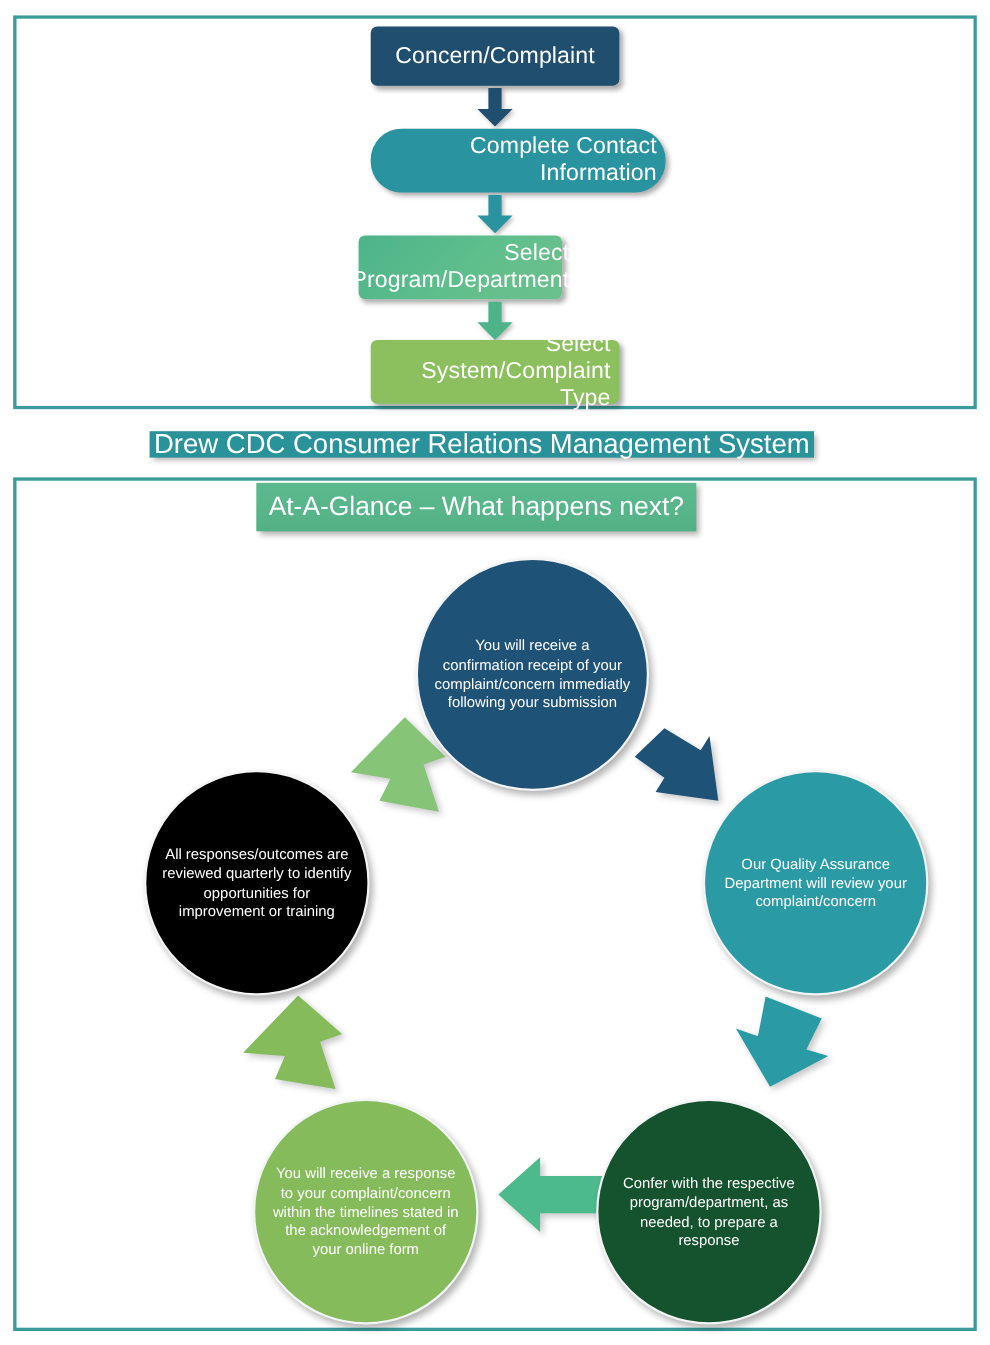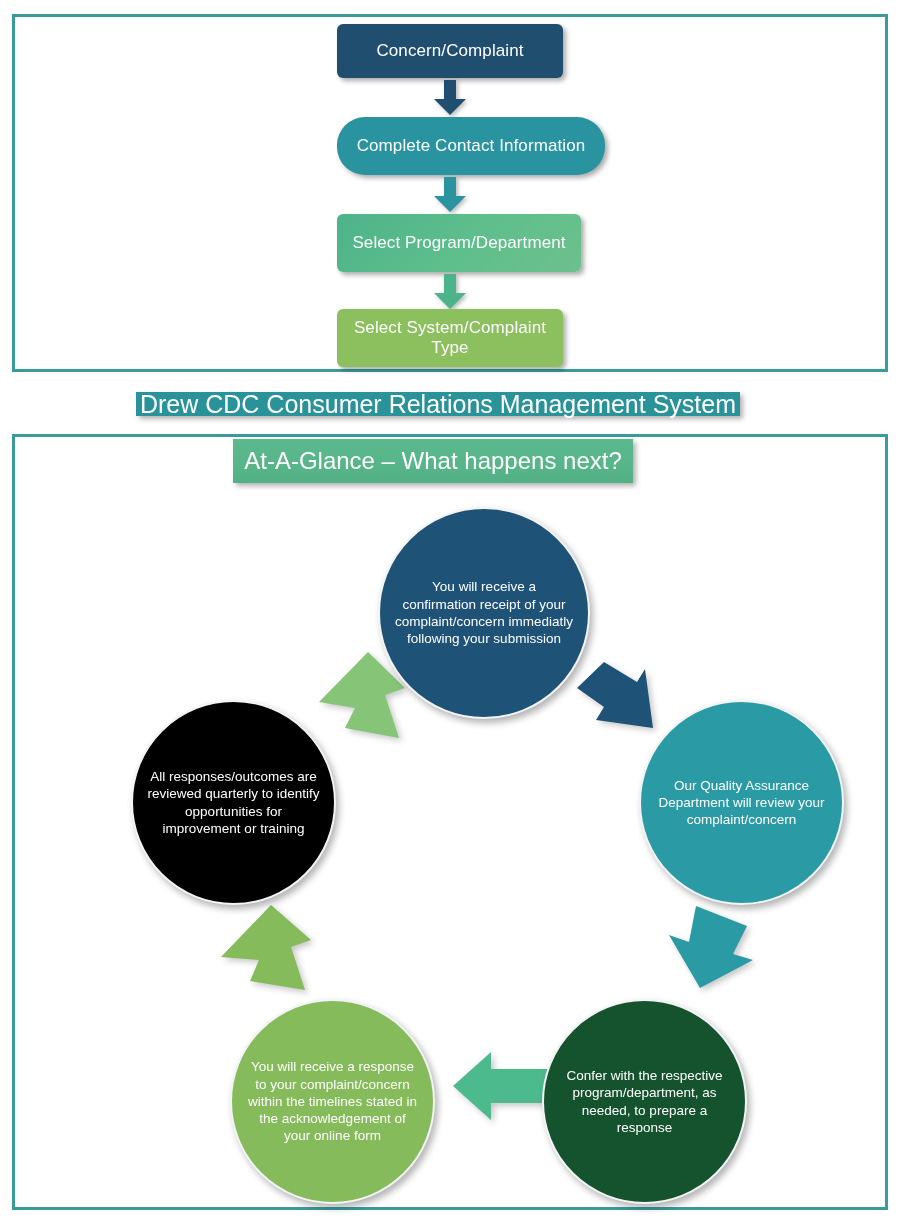--- a/index.html
+++ b/index.html
@@ -38,38 +38,38 @@
 
   
   .flow-box {
     position: absolute;
     box-sizing: border-box;
     border-radius: 6px;
     color: #ffffff;
     display: flex;
     align-items: center;
     justify-content: center;
-    text-align: center;
+    text-align: right;
     line-height: 1.18;
-    font-size: 17px;
+    font-size: 21px;
     letter-spacing: .1px;
     box-shadow: 3px 3px 5px rgba(0,0,0,0.33);
     padding: 2px 8px;
   }
   #flow-box-1 {
     left: 337px; top: 24px; width: 226px; height: 54px;
     background: #1f4e6e;
   }
   #flow-box-2 {
     left: 337px; top: 117px; width: 268px; height: 58px;
     background: #2a93a0;
     border-radius: 28px;
   }
   #flow-box-3 {
-    left: 337px; top: 214px; width: 244px; height: 58px;
+    left: 326px; top: 214px; width: 185px; height: 58px;
     background: linear-gradient(135deg, #4db38a 0%, #5fbf8c 55%, #6cc08c 100%);
   }
   #flow-box-4 {
     left: 337px; top: 309px; width: 226px; height: 58px;
     background: #8cbf5e;
   }
 
   
   .down-arrow {
     position: absolute;

